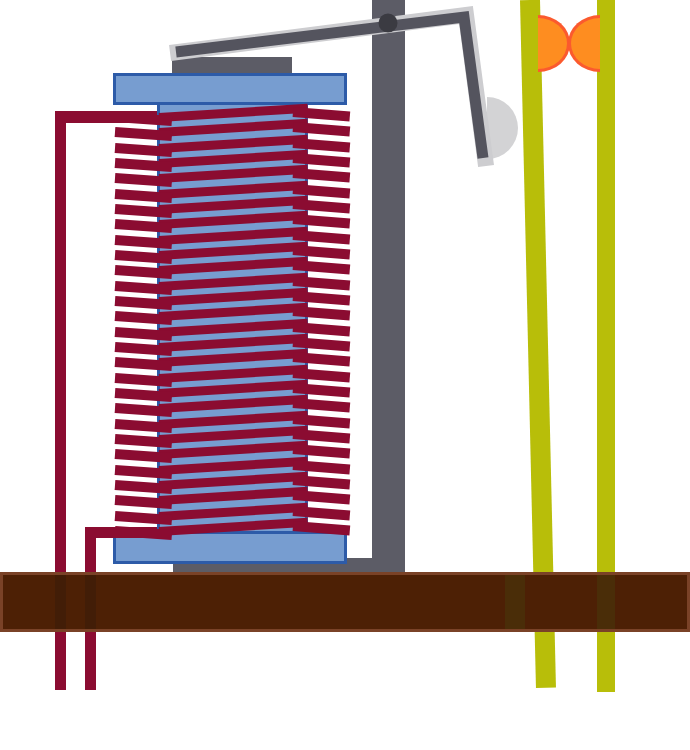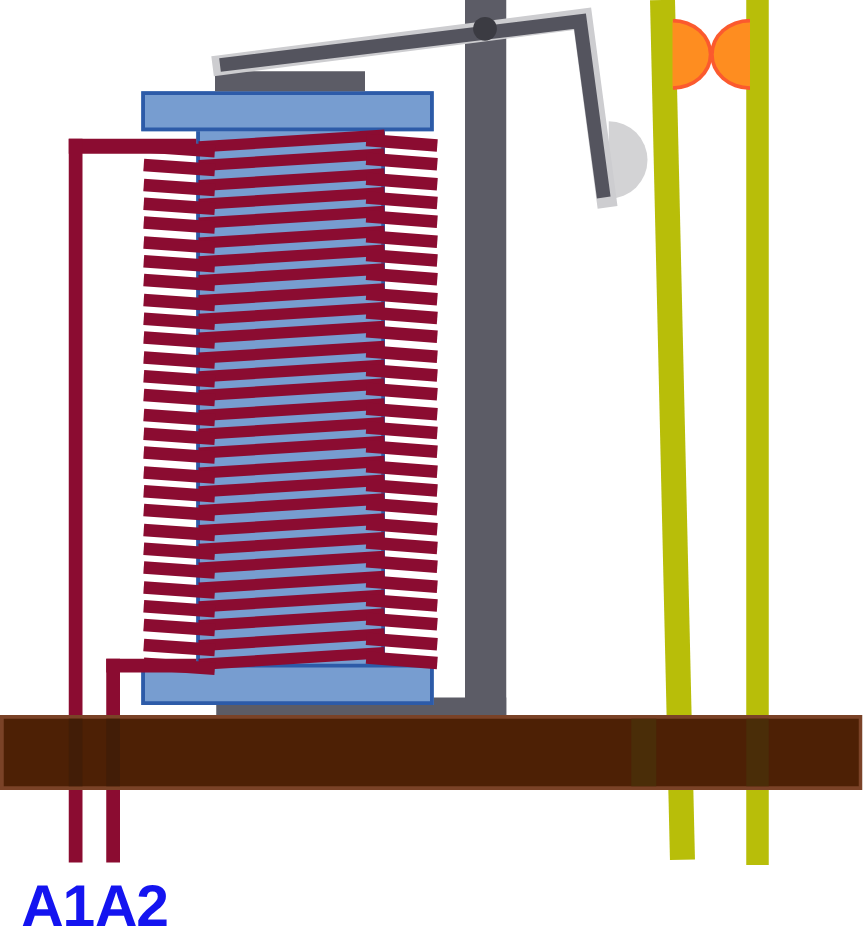--- a/index.html
+++ b/index.html
@@ -189,15 +189,13 @@
     <path class="arm-inner" d="M 176,52 L 464,17 L 483,158"></path>
     <circle class="arm-pivot" cx="388" cy="23" r="9.5"></circle>
   </svg>
 
   <div class="abs base"></div>
   <div class="abs pass-band pass-yellow pass-spring-left"></div>
   <div class="abs pass-band pass-yellow pass-spring-right"></div>
   <div class="abs pass-band pass-maroon pass-wire-a1"></div>
   <div class="abs pass-band pass-maroon pass-wire-a2"></div>
 
-  <div class="abs terminal-label label-a1">A1</div>
-  <div class="abs terminal-label label-a2">A2</div>
 </div>
 
 </body></html>

